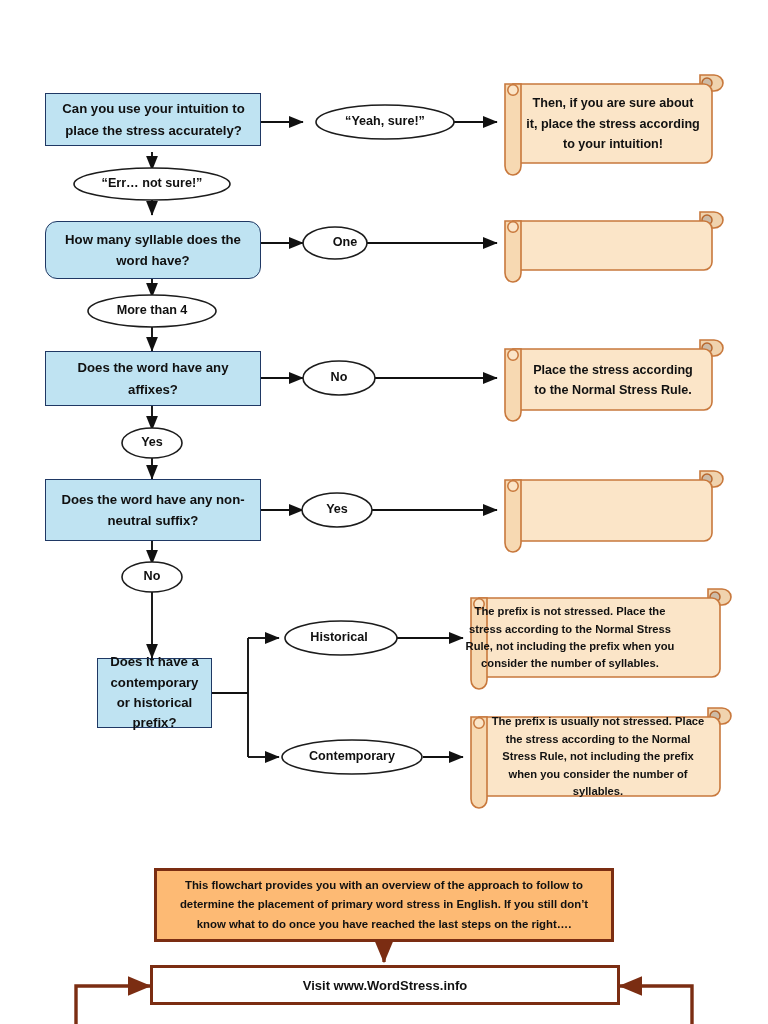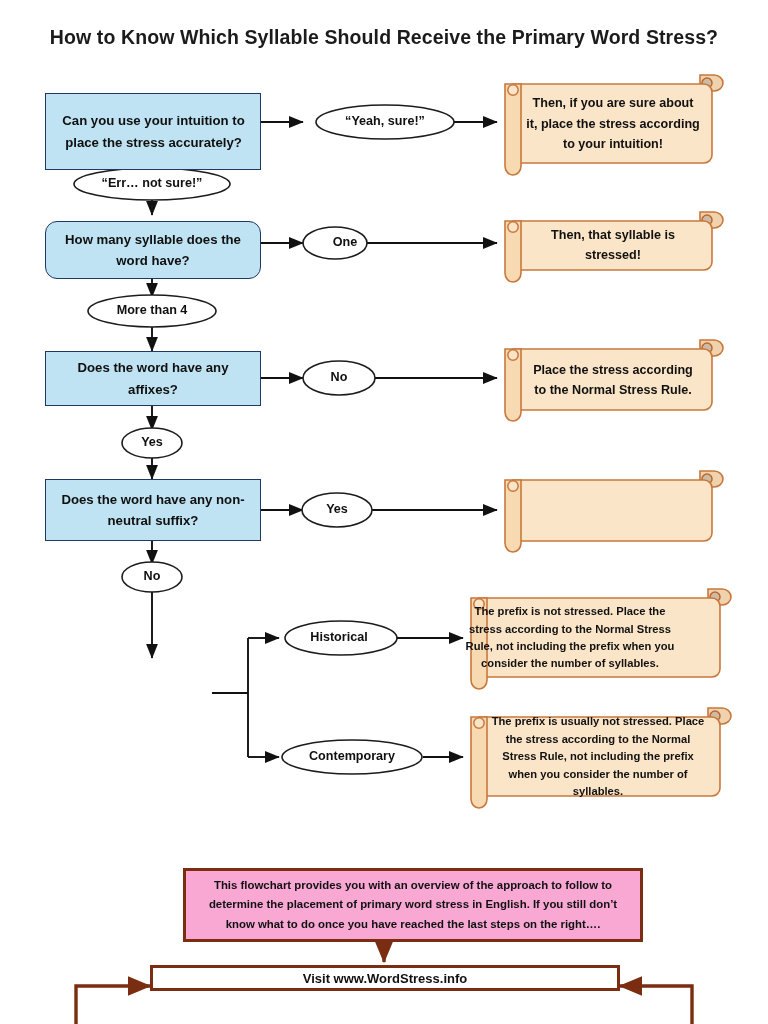--- a/index.html
+++ b/index.html
@@ -65,32 +65,31 @@
     font-weight:600;
     line-height:1.62;
     padding:2px 8px;
   }
   .scroll-text.s-lg{ font-size:12.6px; }
   .scroll-text.s-sm{ font-size:11.2px; line-height:1.56; }
   
   .footnote{
     position:absolute;
     box-sizing:border-box;
-    background:#f9a8d4;
+    background:#fdba74;
     border:3px solid #7b2d12;
     display:flex;
     align-items:center;
     justify-content:center;
     text-align:center;
     font-size:11.4px;
     font-weight:600;
     line-height:1.72;
     color:#111111;
     padding:4px 12px;
-    margin-left:29px;
   }
   .visitbox{
     position:absolute;
     box-sizing:border-box;
     background:#ffffff;
     border:3px solid #7b2d12;
     display:flex;
     align-items:center;
     justify-content:center;
     text-align:center;
@@ -215,30 +214,30 @@
 
     <g stroke="#7b2d12" stroke-width="3.4" fill="none">
       <line x1="384" y1="943" x2="384" y2="962" marker-end="url(#arrow-br)"></line>
 
       <path d="M76 1024 V986 H150" marker-end="url(#arrow-br)"></path>
 
       <path d="M692 1024 V986 H620" marker-end="url(#arrow-br)"></path>
     </g>
   </svg>
 
-  <div class="title">How to Know Which Syllable Should Receive the Primary Word Stress?</div>
-
-  <div class="node qbox" style="left:45px; top:93px; width:216px; height:77px;padding-left:10px;">Can you use your intuition to place the stress accurately?</div>
+
+  <div class="node qbox" style="left:45px; top:93px; width:216px; height:53px;padding-left:10px;">Can you use your intuition to place the stress accurately?</div>
 
   <div class="node qbox" style="left:45px; top:221px; width:216px; height:58px;border-radius:12px;">How many syllable does the word have?</div>
 
   <div class="node qbox" style="left:45px; top:351px; width:216px; height:55px;">Does the word have any affixes?</div>
 
   <div class="node qbox" style="left:45px; top:479px; width:216px; height:62px;">Does the word have any non-neutral suffix?</div>
 
+  <div class="node qbox" style="left:97px; top:658px; width:115px; height:70px; line-height:1.55;">Does it have a contemporary or historical prefix?</div>
 
   <div class="node ell" style="left:316px; top:112px; width:138px; height:20px;">“Yeah, sure!”</div>
 
   <div class="node ell" style="left:74px; top:174px; width:156px; height:20px;text-align:center;">“Err… not sure!”</div>
 
   <div class="node ell" style="left:303px; top:233px; width:64px; height:20px;padding-left:20px;">One</div>
 
   <div class="node ell" style="left:88px; top:301px; width:128px; height:20px;">More than 4</div>
 
   <div class="node ell" style="left:303px; top:368px; width:72px; height:20px;">No</div>
@@ -248,26 +247,25 @@
   <div class="node ell" style="left:302px; top:500px; width:70px; height:20px;">Yes</div>
 
   <div class="node ell" style="left:122px; top:567px; width:60px; height:20px;">No</div>
 
   <div class="node ell" style="left:285px; top:628px; width:108px; height:20px;">Historical</div>
 
   <div class="node ell" style="left:282px; top:747px; width:140px; height:20px;">Contemporary</div>
 
   <div class="node scroll-text s-lg" style="left:518px; top:86px; width:190px; height:76px;">Then, if you are sure about it, place the stress according to your intuition!</div>
 
-  <div class="node scroll-text s-lg" style="left:518px; top:223px; width:190px; height:44px;">Then, that syllable is stressed!</div>
 
   <div class="node scroll-text s-lg" style="left:518px; top:351px; width:190px; height:58px;">Place the stress according to the Normal Stress Rule.</div>
 
 
   <div class="node scroll-text s-sm" style="left:454px; top:600px; width:232px; height:76px;">The prefix is not stressed. Place the stress according to the Normal Stress Rule, not including the prefix when you consider the number of syllables.</div>
 
   <div class="node scroll-text s-sm" style="left:482px; top:719px; width:232px; height:76px;">The prefix is usually not stressed. Place the stress according to the Normal Stress Rule, not including the prefix when you consider the number of syllables.</div>
 
   <div class="footnote" style="left:154px; top:868px; width:460px; height:74px;">This flowchart provides you with an overview of the approach to follow to determine the placement of primary word stress in English. If you still don’t know what to do once you have reached the last steps on the right….</div>
 
-  <div class="visitbox" style="left:150px; top:965px; width:470px; height:26px;">Visit www.WordStress.info</div>
+  <div class="visitbox" style="left:150px; top:965px; width:470px; height:40px;">Visit www.WordStress.info</div>
 
 </div>
 
 </body></html>

